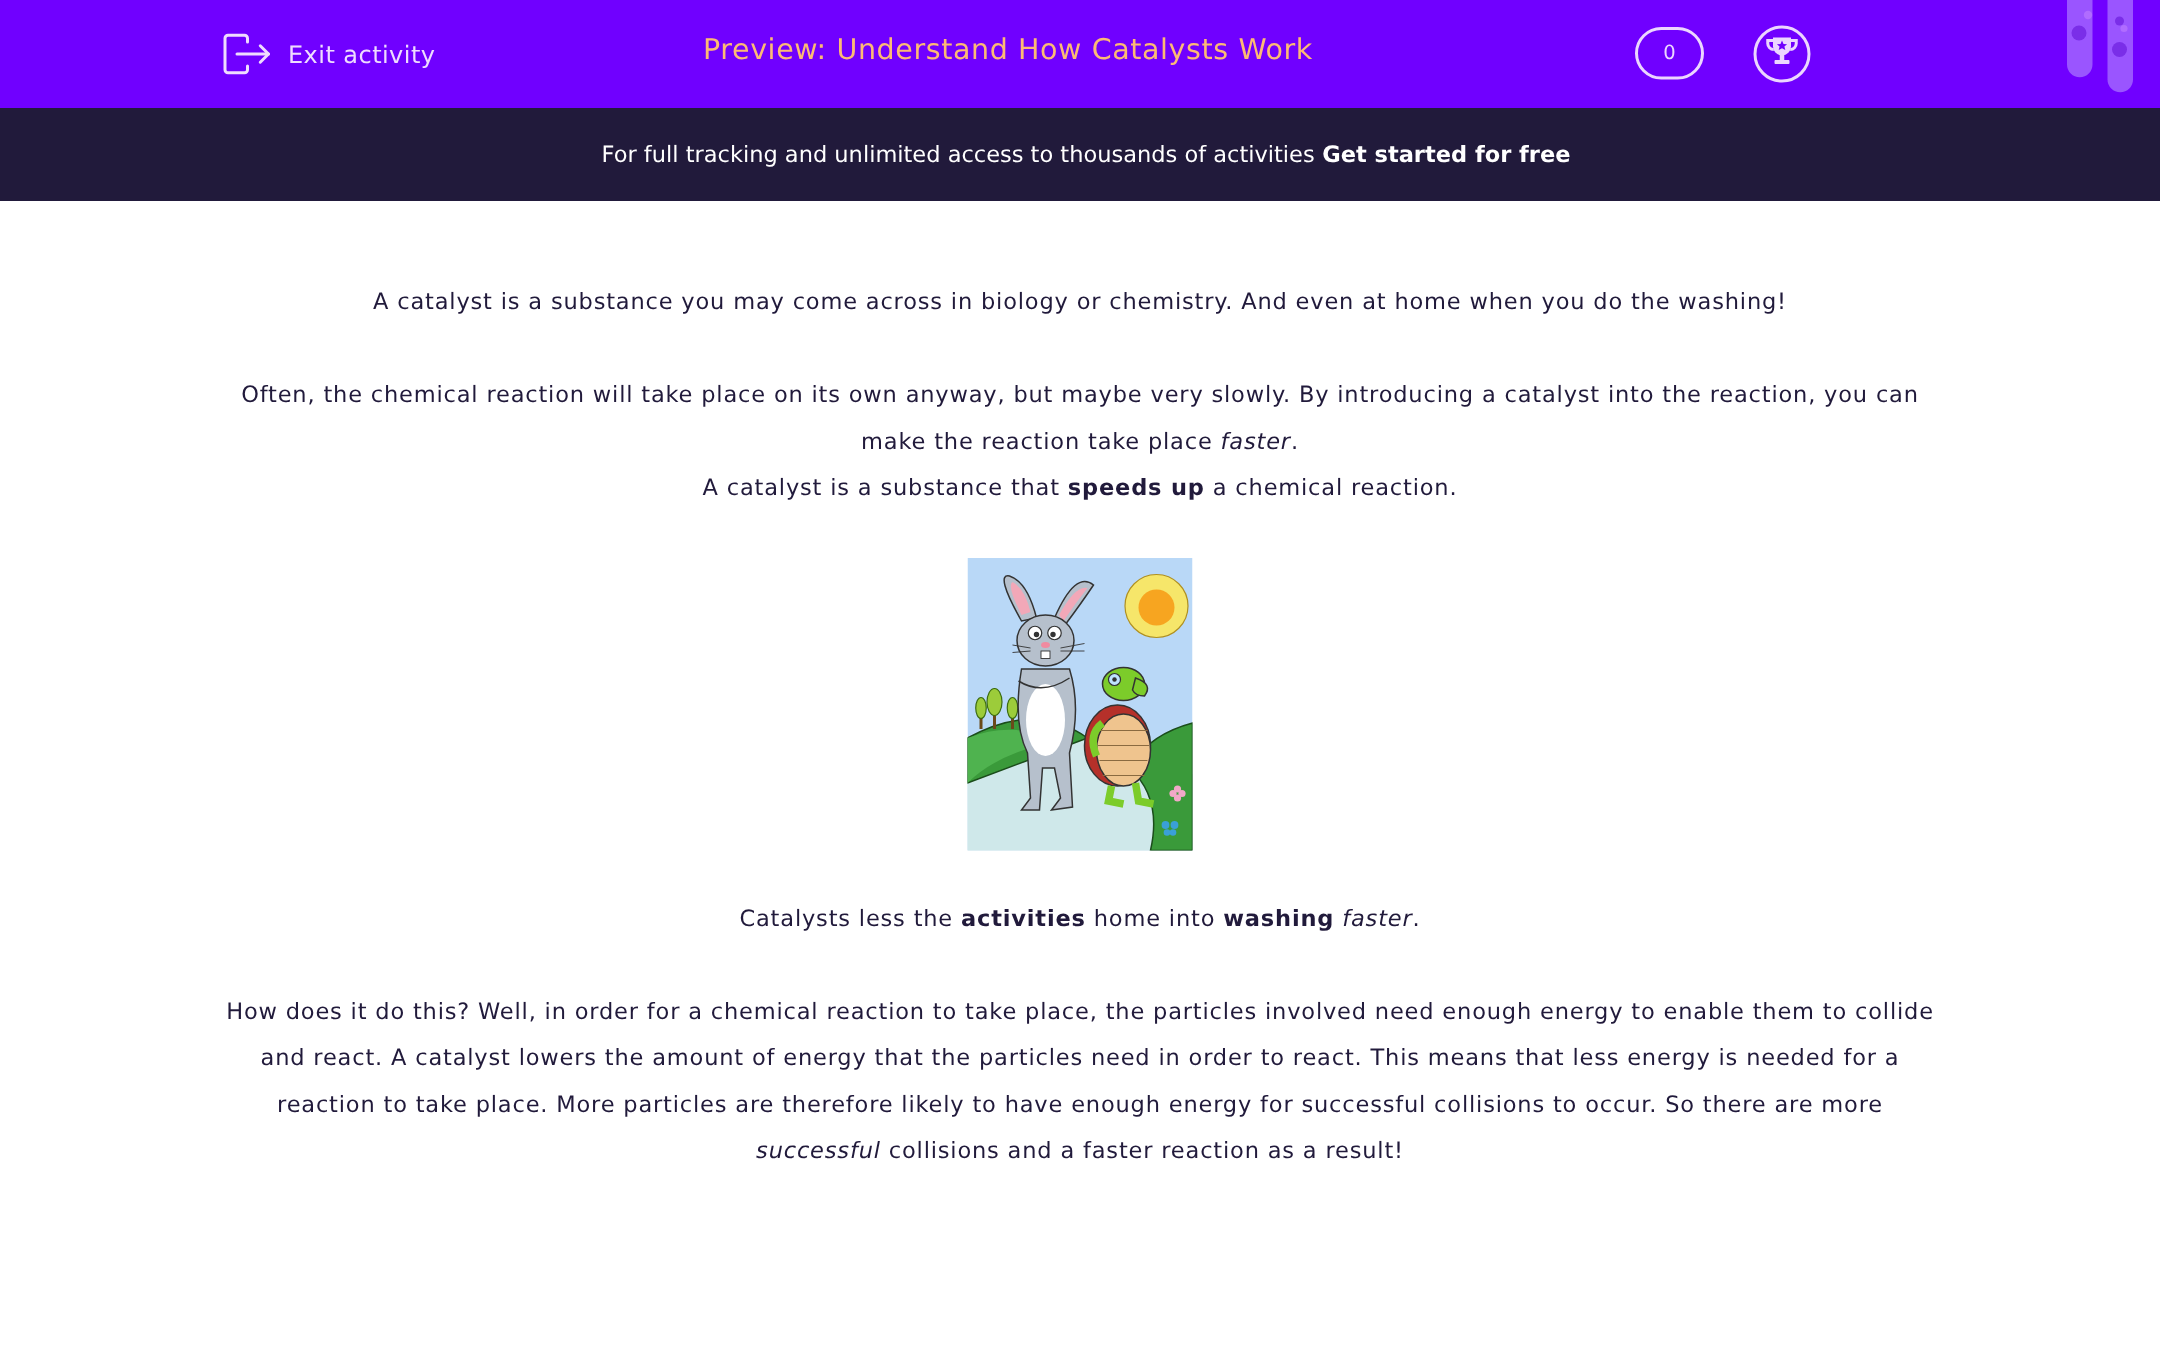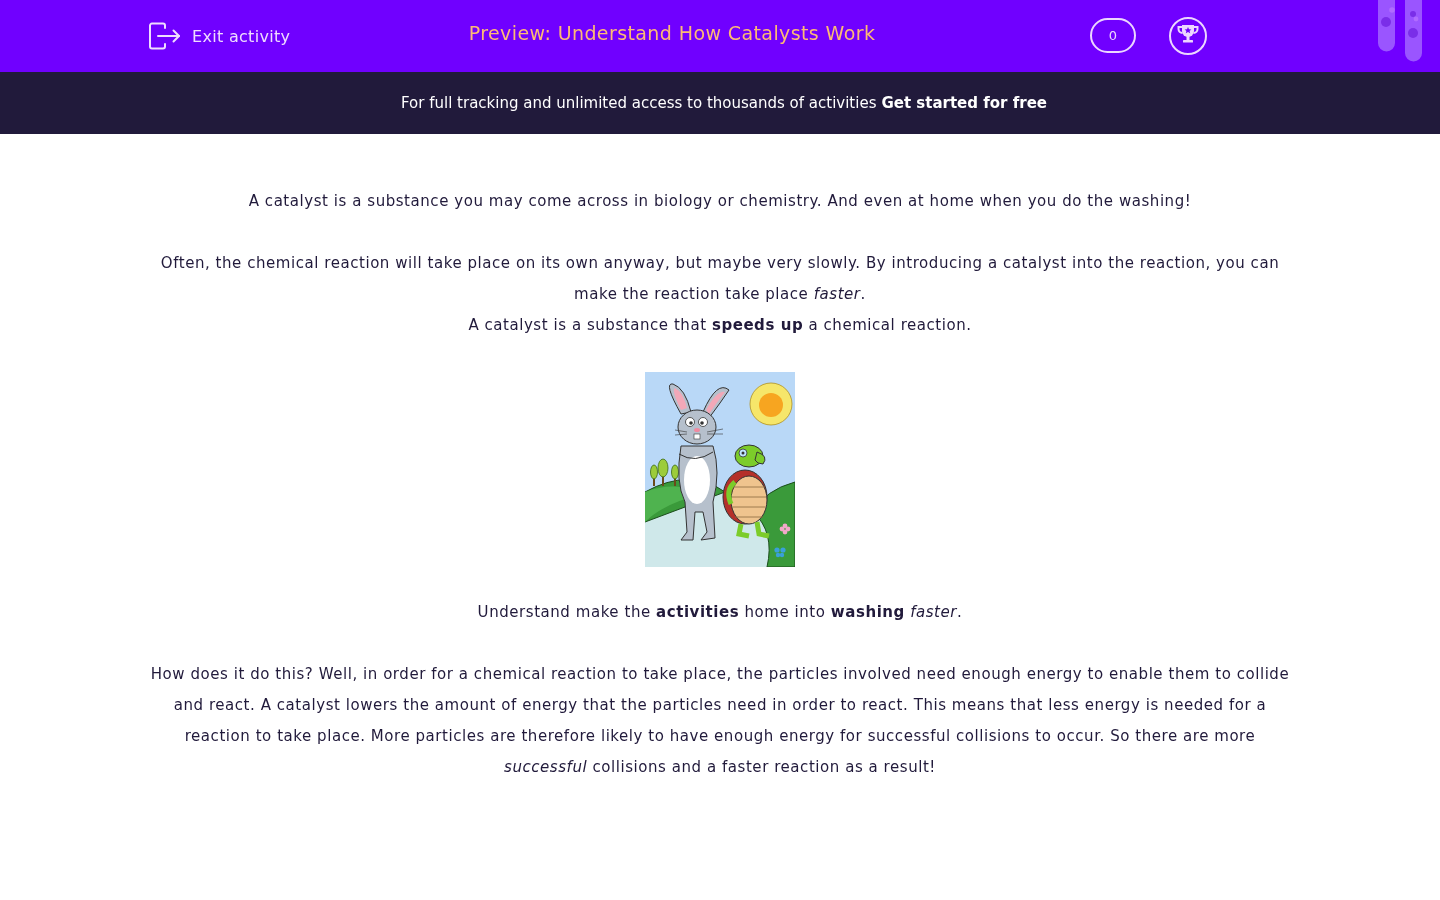--- a/index.html
+++ b/index.html
@@ -235,16 +235,16 @@
         </g>
       <g transform="translate(135,180)">
           <circle r="2.6" cx="-3" cy="-2" fill="#3aa0d8"></circle>
           <circle r="2.6" cx="3" cy="-2" fill="#3aa0d8"></circle>
           <circle r="2.2" cx="-2" cy="3" fill="#3aa0d8"></circle>
           <circle r="2.2" cx="2" cy="3" fill="#3aa0d8"></circle>
         </g>
     </svg>
   </div>
 
-  <p><span>Understand make the </span><b>activities</b><span> home into </span><b>washing</b><span> </span><i>faster</i><span>.</span></p>
+  <p><span>Catalysts less the </span><b>activities</b><span> home into </span><b>washing</b><span> </span><i>faster</i><span>.</span></p>
 
   <p><span>How does it do this? Well, in order for a chemical reaction to take place, the particles involved need enough energy to enable them to collide and react. A catalyst lowers the amount of energy that the particles need in order to react. This means that less energy is needed for a reaction to take place. More particles are therefore likely to have enough energy for successful collisions to occur. So there are more </span><i>successful</i><span> collisions and a faster reaction as a result!</span></p>
 </main>
 
 </body></html>

